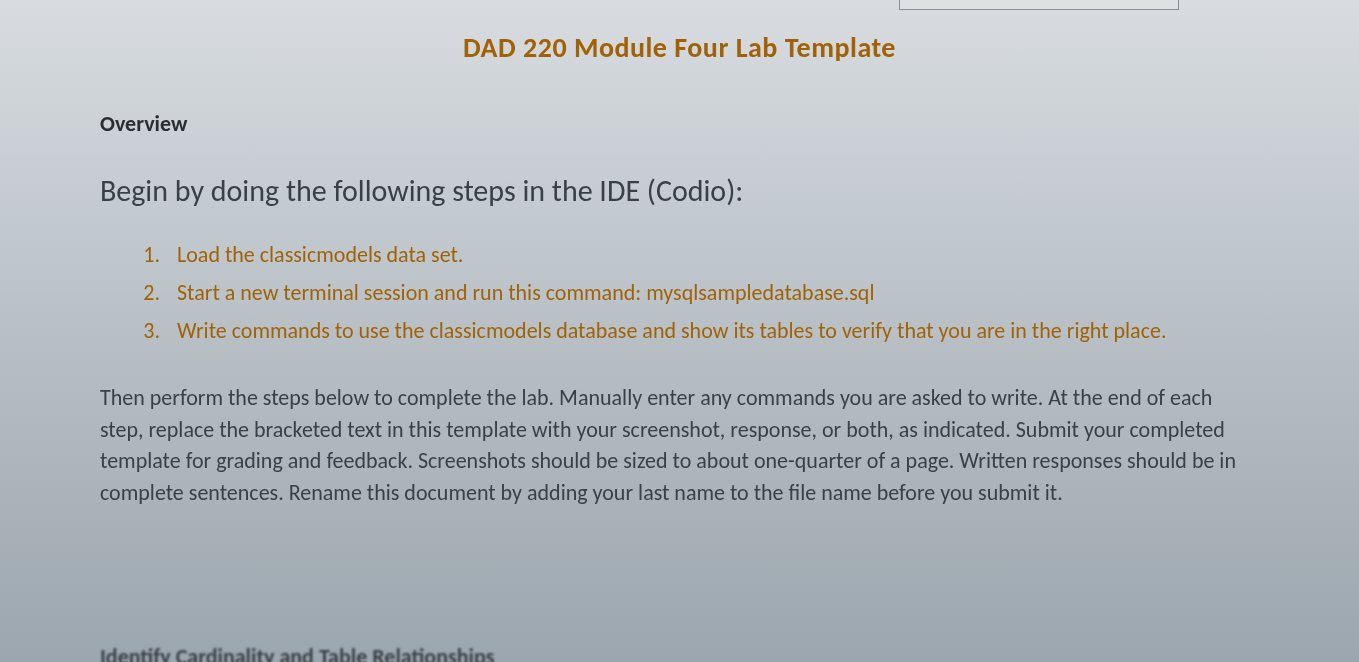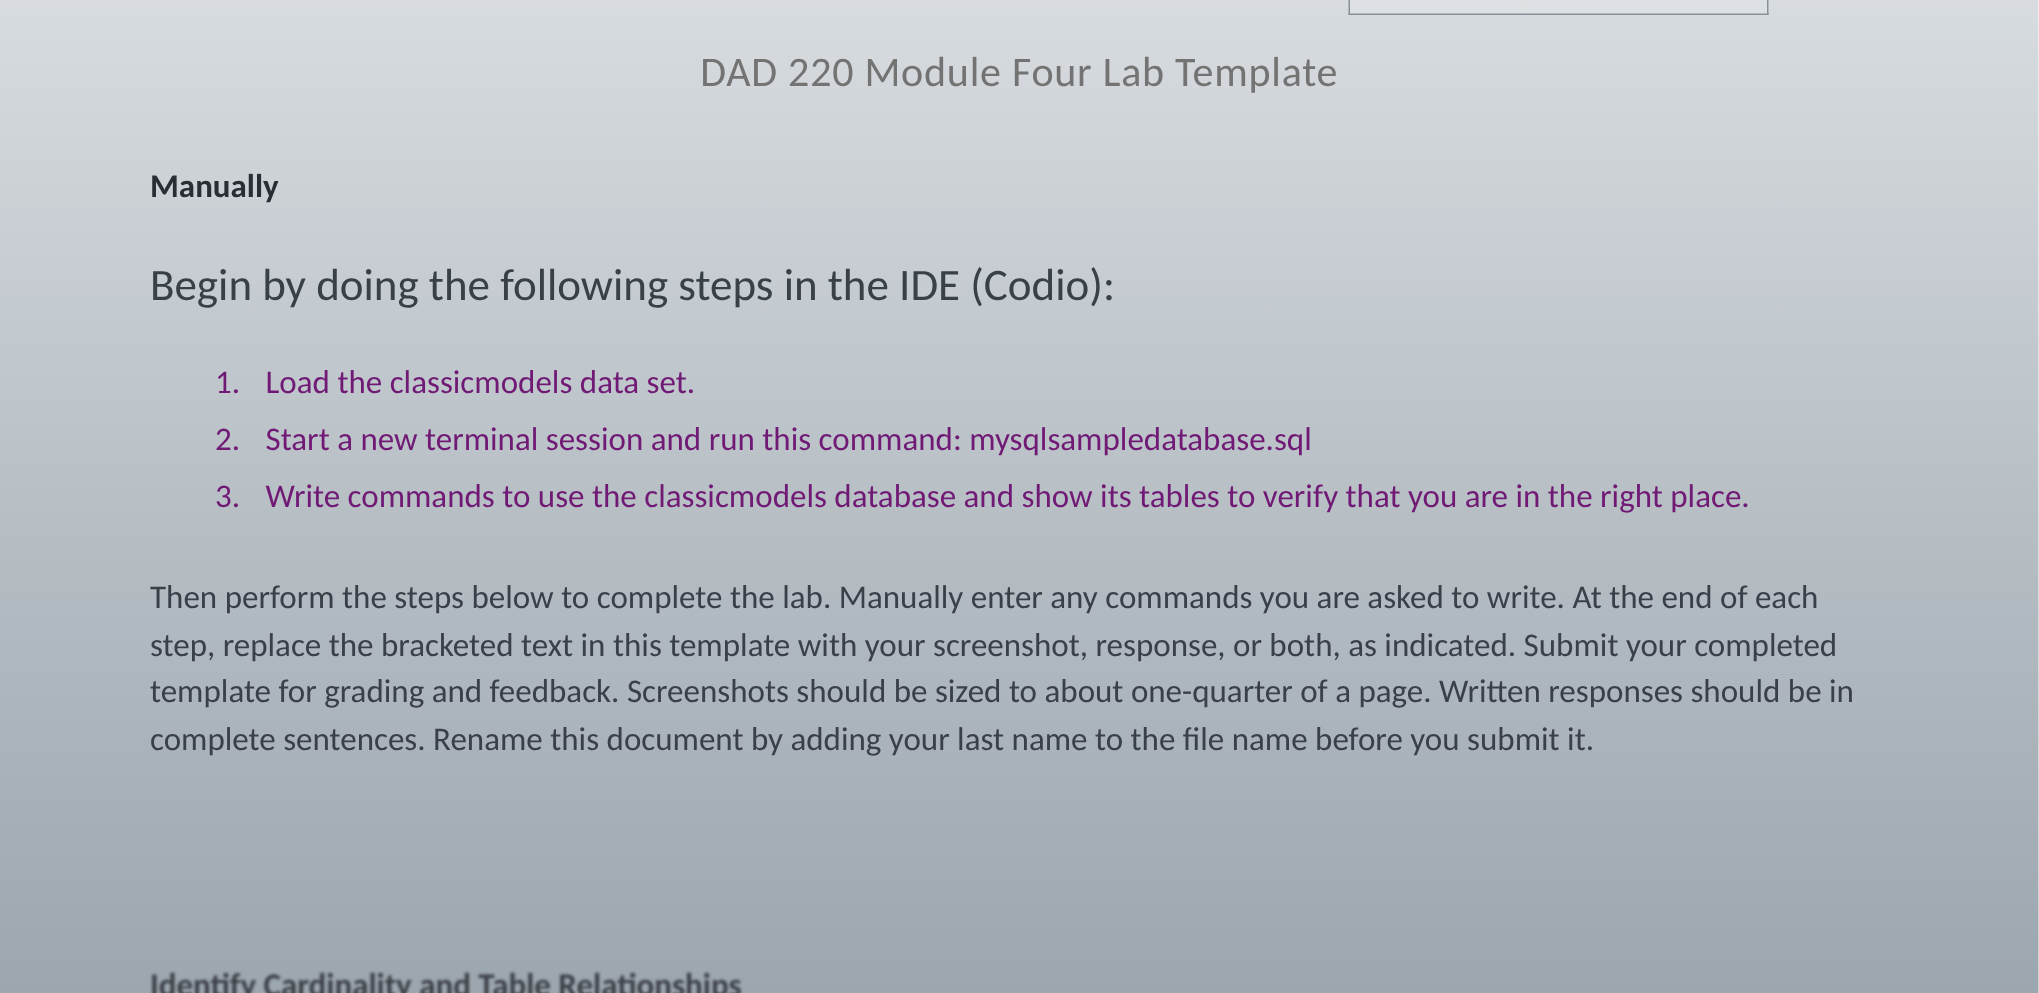--- a/index.html
+++ b/index.html
@@ -15,41 +15,41 @@
       overflow: hidden;
       position: relative;
       color: #3a4048;
     }
     .page {
       padding: 30px 100px 0 100px;
     }
     .title {
       text-align: center;
       font-size: 28px;
-      font-weight: normal;
-      color: #737373;
+      font-weight: bold;
+      color: #a16207;
       margin-bottom: 45px;
       letter-spacing: 0.5px;
     }
     .section-heading {
       font-size: 22px;
       font-weight: bold;
       color: #2a2e34;
       margin-bottom: 35px;
     }
     .intro-text {
       font-size: 30px;
       color: #3a4048;
       margin-bottom: 30px;
     }
     .ordered-list {
       margin-left: 65px;
       margin-bottom: 35px;
       font-size: 22px;
-      color: #701a75;
+      color: #a16207;
     }
     .ordered-list li {
       margin-bottom: 6px;
       padding-left: 12px;
       line-height: 1.45;
     }
     .body-paragraph {
       font-size: 22px;
       color: #3a4048;
       line-height: 1.45;
@@ -78,21 +78,21 @@
     }
   </style>
 </head>
 <body>
 
 <div class="top-bar"></div>
 
 <div class="page">
   <h1 class="title">DAD 220 Module Four Lab Template</h1>
 
-  <h2 class="section-heading">Manually</h2>
+  <h2 class="section-heading">Overview</h2>
 
   <p class="intro-text">Begin by doing the following steps in the IDE (Codio):</p>
 
   <ol class="ordered-list">
     <li>Load the classicmodels data set.</li>
     <li>Start a new terminal session and run this command: mysqlsampledatabase.sql</li>
     <li>Write commands to use the classicmodels database and show its tables to verify that you are in the right place.</li>
   </ol>
 
   <p class="body-paragraph">Then perform the steps below to complete the lab. Manually enter any commands you are asked to write. At the end of each step, replace the bracketed text in this template with your screenshot, response, or both, as indicated. Submit your completed template for grading and feedback. Screenshots should be sized to about one-quarter of a page. Written responses should be in complete sentences. Rename this document by adding your last name to the file name before you submit it.</p>

